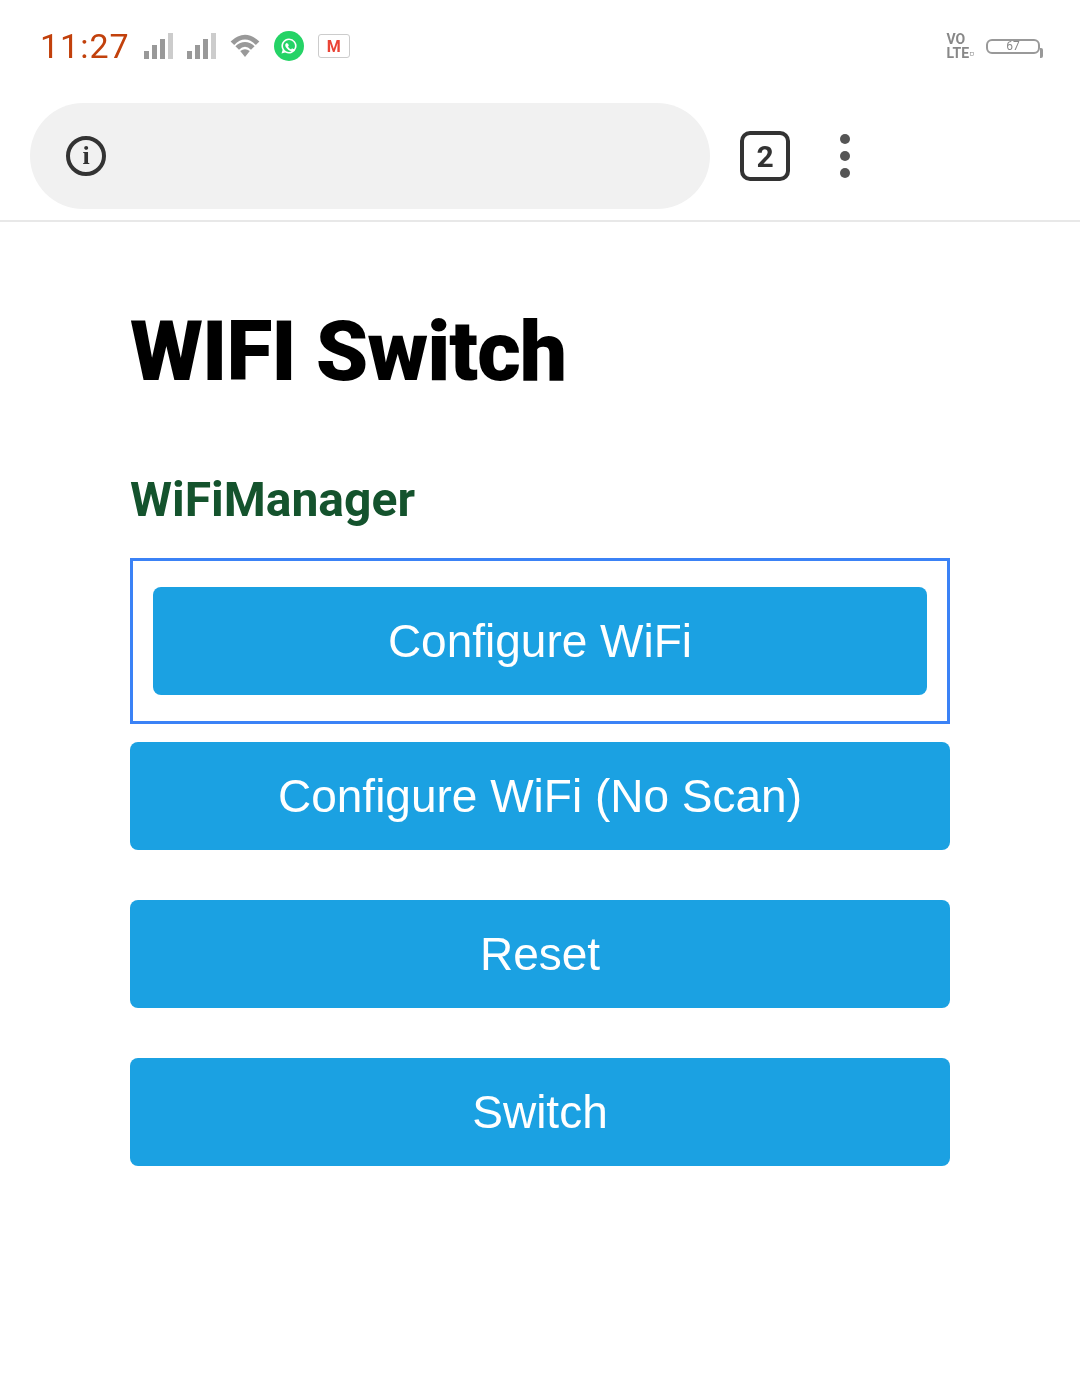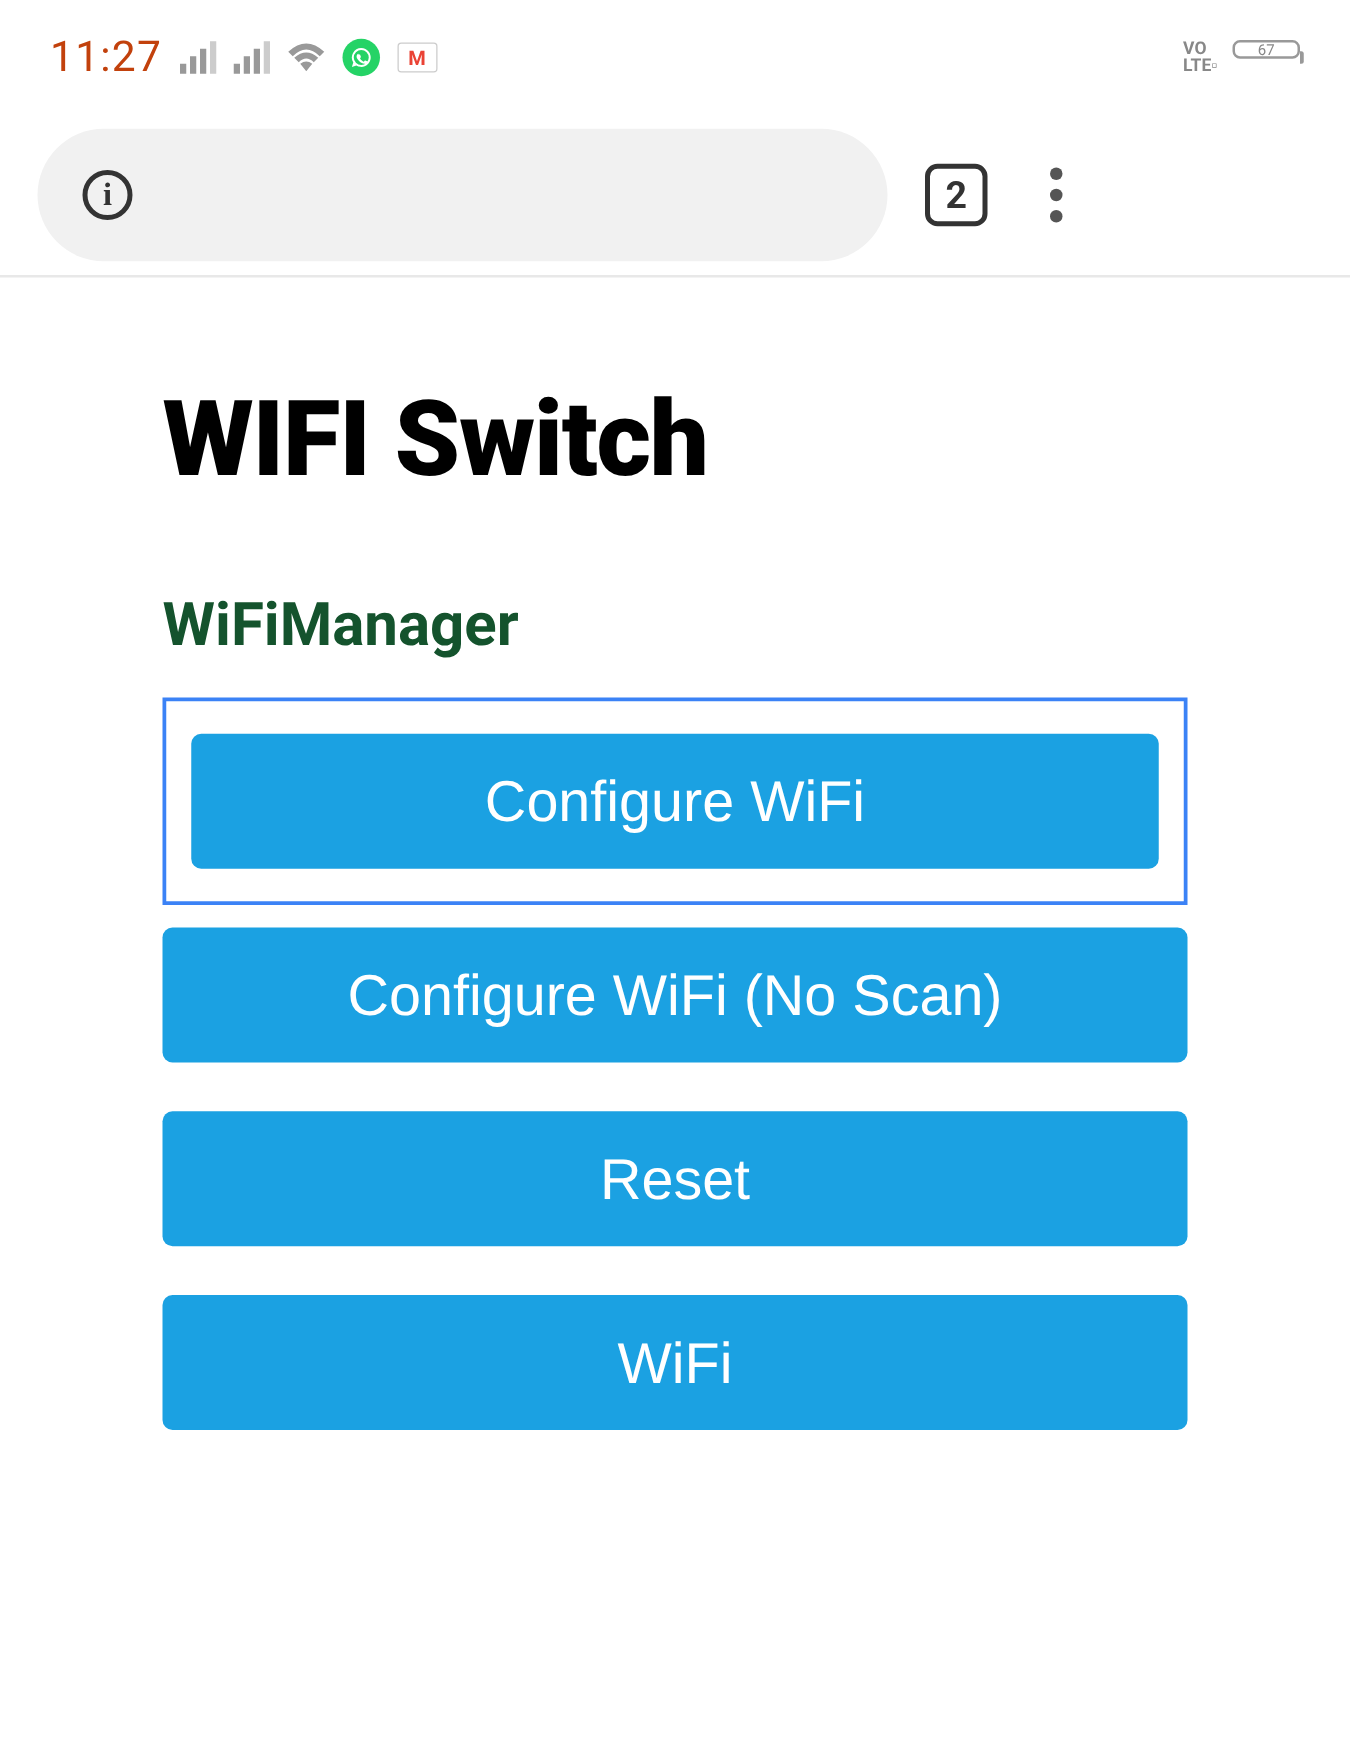--- a/index.html
+++ b/index.html
@@ -71,21 +71,21 @@
       border-radius: 3px;
       display: flex;
       align-items: center;
       justify-content: center;
       font-size: 16px;
       font-weight: bold;
       color: #ea4335;
     }
     .status-right {
       display: flex;
-      align-items: flex-start;
+      align-items: center;
       gap: 12px;
     }
     .volte {
       font-size: 14px;
       font-weight: bold;
       color: #888;
       line-height: 1;
     }
     .battery {
       width: 54px;
@@ -198,21 +198,21 @@
       background: #1ba1e2;
       border: none;
       border-radius: 8px;
       color: #fff;
       font-size: 46px;
       font-weight: 400;
       cursor: pointer;
       display: flex;
       align-items: center;
       justify-content: center;
-      margin-bottom: 39px;
+      margin-bottom: 50px;
     }
     .highlight-box .btn {
       margin-bottom: 0;
     }
   </style>
 </head>
 <body>
 
 <div class="status-bar">
   <div class="status-left">
@@ -268,14 +268,14 @@
   <h2 class="section-title">WiFiManager</h2>
 
   <div class="highlight-box">
     <button class="btn">Configure WiFi</button>
   </div>
 
   <button class="btn">Configure WiFi (No Scan)</button>
 
   <button class="btn">Reset</button>
 
-  <button class="btn">WiFi</button>
+  <button class="btn">Switch</button>
 </div>
 
 </body></html>

